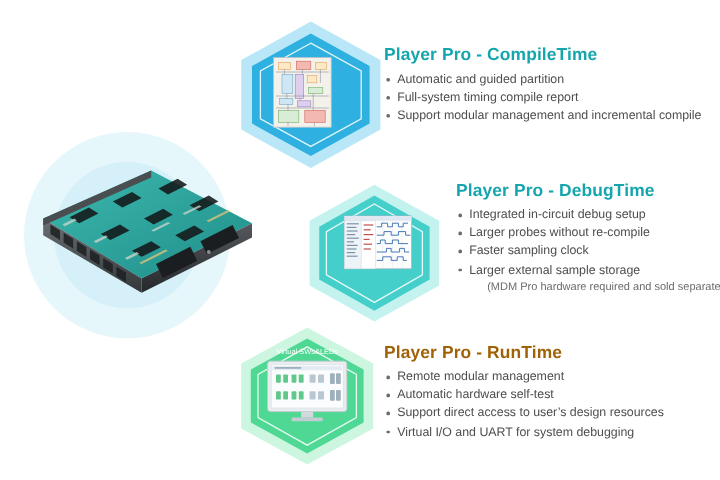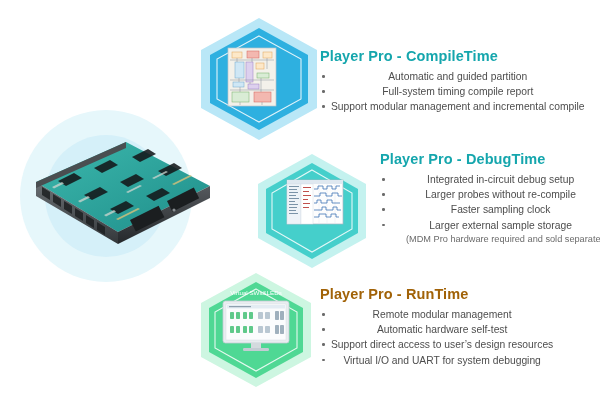--- a/index.html
+++ b/index.html
@@ -25,21 +25,21 @@
   .thumb{position:absolute;}
 
   
   .thumb svg{display:block;}
 
   
   .block{position:absolute;}
   .block h2{
     margin:0 0 5px 0;font-size:14.5px;font-weight:bold;letter-spacing:0.1px;
   }
-  .block ul{margin:0;padding:0;list-style:none;text-align:center;}
+  .block ul{margin:0;padding:0;list-style:none;}
   .block li{
     position:relative;padding-left:11px;
     font-size:10.3px;color:#4d4d4d;line-height:15.2px;
     white-space:nowrap;
   }
   .block li:before{
     content:"";position:absolute;left:2px;top:6px;
     width:2.6px;height:2.6px;border-radius:50%;background:#6b6b6b;
   }
   .note{
@@ -244,21 +244,21 @@
             <rect x="54" y="25" width="4" height="9" rx="0.8"></rect>
             <rect x="59" y="25" width="4" height="9" rx="0.8"></rect>
           </g>
         </g>
         <rect x="30" y="43" width="10" height="5" fill="#d3dade"></rect>
         <rect x="22" y="48" width="26" height="3" rx="1.2" fill="#c3ccd3"></rect>
       </svg>
     </div>
   </div>
 
-  <div class="block" style="left:320px;top:48px;">
+  <div class="block" style="left:320px;top:38px;">
     <h2 style="color:#15a6ad">Player Pro - CompileTime</h2>
     <ul>
       <li>Automatic and guided partition</li>
       <li>Full-system timing compile report</li>
       <li>Support modular management and incremental compile</li>
     </ul>
   </div>
 
   <div class="block" style="left:380px;top:151px;">
     <h2 style="color:#15a6ad">Player Pro - DebugTime</h2>

